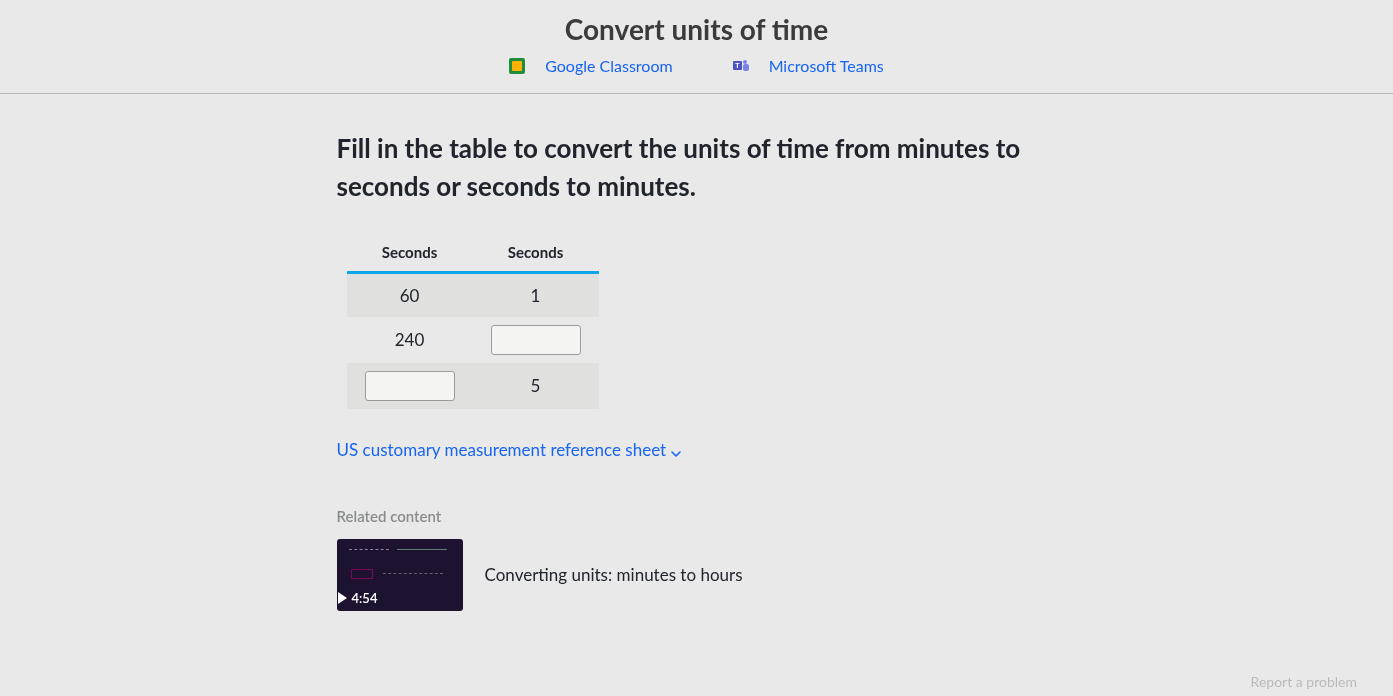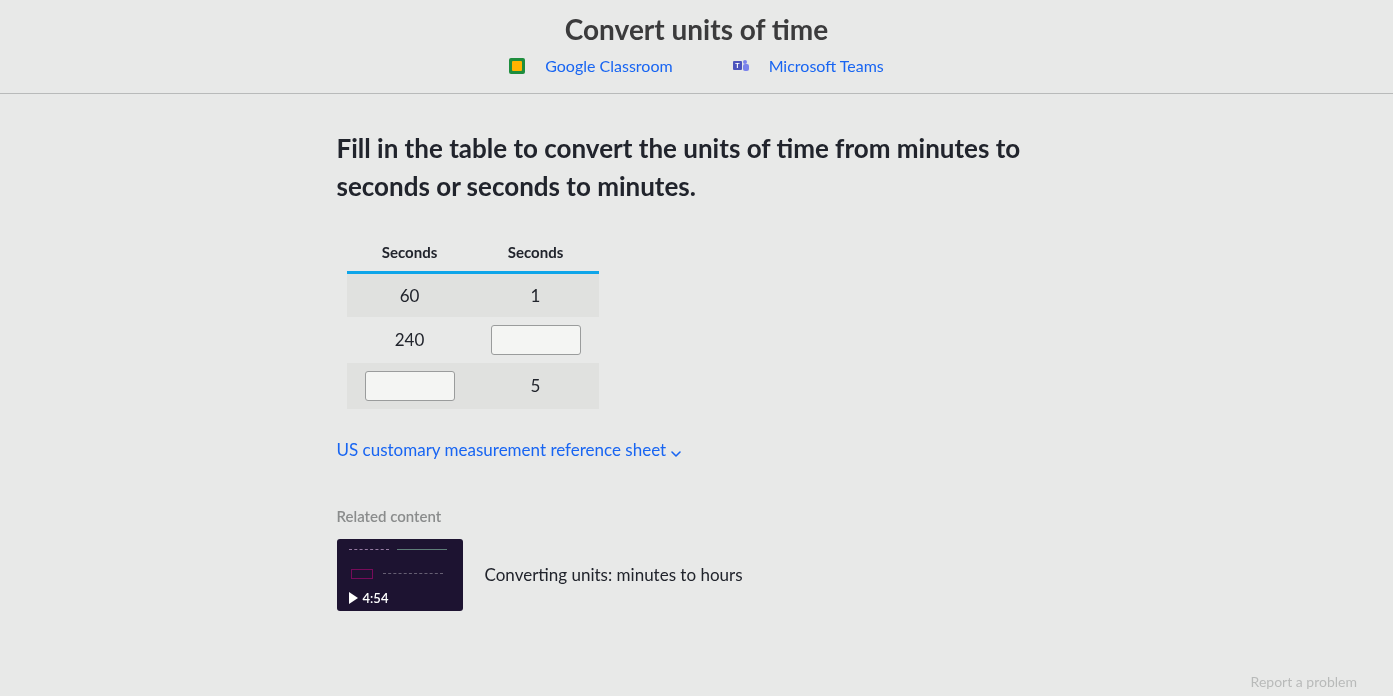--- a/index.html
+++ b/index.html
@@ -121,21 +121,21 @@
     position: relative;
     overflow: hidden;
     cursor: pointer;
   }
   .thumb .scribble1 { position:absolute; top:10px; left:12px; width:40px; height:6px; border-top:1px dashed #e7c0f0; opacity:.6; }
   .thumb .scribble2 { position:absolute; top:10px; left:60px; width:50px; height:6px; border-top:1px solid #9fe8c0; opacity:.5; }
   .thumb .scribble3 { position:absolute; top:30px; left:14px; width:22px; height:10px; border:1px solid #f09; opacity:.4; }
   .thumb .scribble4 { position:absolute; top:34px; left:46px; width:60px; height:6px; border-top:1px dashed #eee; opacity:.35; }
   .thumb .badge {
     position: absolute;
-    left: 12px;
+    left: 1px;
     bottom: 5px;
     display: flex;
     align-items: center;
     gap: 5px;
     color: #fff;
     font-size: 13px;
     font-weight: 600;
   }
   .play-tri {
     width: 0; height: 0;

